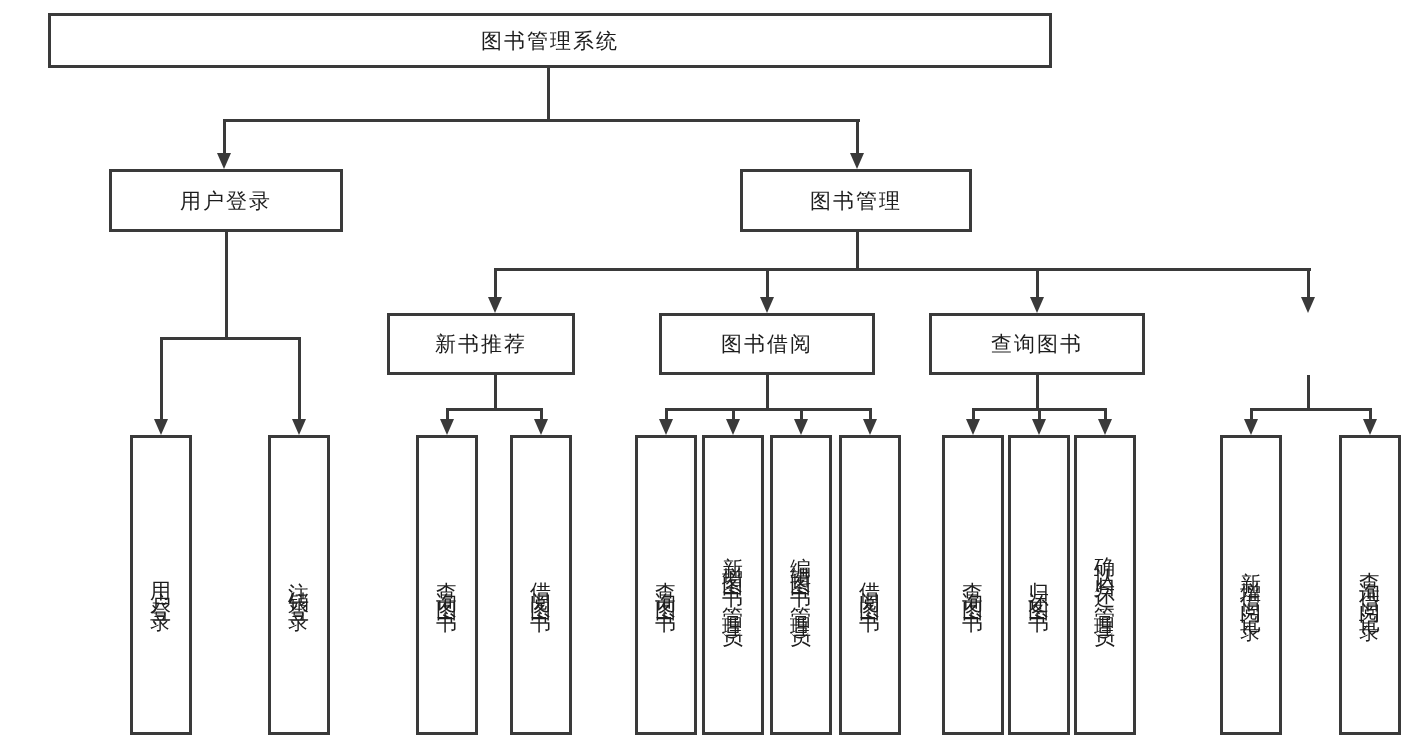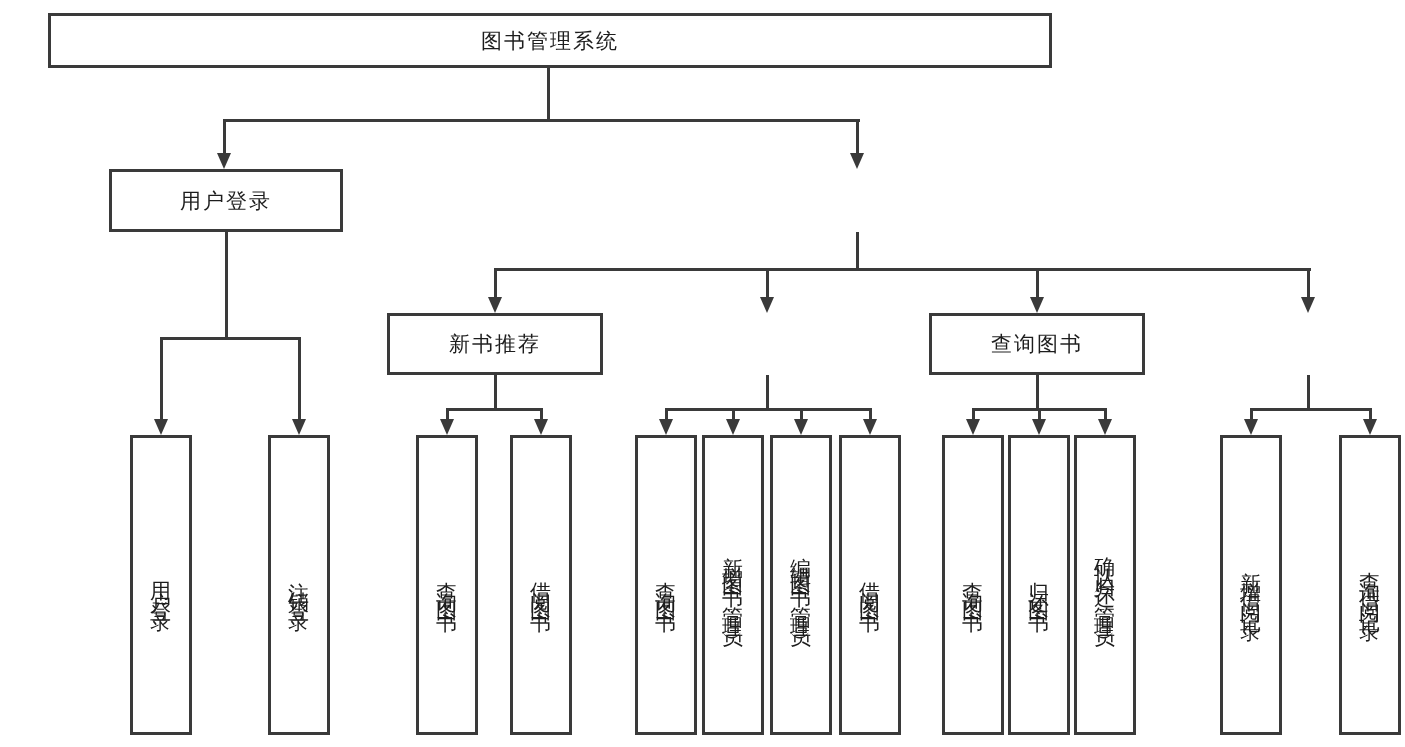--- a/index.html
+++ b/index.html
@@ -67,41 +67,47 @@
   <div class="vl" style="left:520px; top:68px; height:54px;"></div>
   <div class="hl" style="left:196px; top:119px; width:637px;"></div>
   <div class="vl" style="left:196px; top:119px; height:37px;"></div>
   <div class="ah" style="left:190px; top:153px;"></div>
   <div class="vl" style="left:829px; top:119px; height:37px;"></div>
   <div class="ah" style="left:823px; top:153px;"></div>
 
   <div class="box" style="left:82px; top:169px; width:234px; height:63px;">
     <span class="hlabel">用户登录</span>
   </div>
+  <div class="box" style="left:713px; top:169px; width:232px; height:63px;">
+    <span class="hlabel">图书管理</span>
+  </div>
 
   <div class="vl" style="left:198px; top:232px; height:108px;"></div>
   <div class="hl" style="left:133px; top:337px; width:141px;"></div>
   <div class="vl" style="left:133px; top:337px; height:84px;"></div>
   <div class="ah" style="left:127px; top:419px;"></div>
   <div class="vl" style="left:271px; top:337px; height:84px;"></div>
   <div class="ah" style="left:265px; top:419px;"></div>
 
   <div class="vl" style="left:829px; top:232px; height:39px;"></div>
   <div class="hl" style="left:467px; top:268px; width:817px;"></div>
   <div class="vl" style="left:467px; top:268px; height:31px;"></div>
   <div class="ah" style="left:461px; top:297px;"></div>
   <div class="vl" style="left:739px; top:268px; height:31px;"></div>
   <div class="ah" style="left:733px; top:297px;"></div>
   <div class="vl" style="left:1009px; top:268px; height:31px;"></div>
   <div class="ah" style="left:1003px; top:297px;"></div>
   <div class="vl" style="left:1280px; top:268px; height:31px;"></div>
   <div class="ah" style="left:1274px; top:297px;"></div>
 
-  <div class="box" style="left:360px; top:313px; width:216px; height:62px;">
+  <div class="box" style="left:360px; top:313px; width:188px; height:62px;">
     <span class="hlabel">新书推荐</span>
+  </div>
+  <div class="box" style="left:632px; top:313px; width:216px; height:62px;">
+    <span class="hlabel">图书借阅</span>
   </div>
   <div class="box" style="left:902px; top:313px; width:216px; height:62px;">
     <span class="hlabel">查询图书</span>
   </div>
 
   <div class="vl" style="left:467px; top:375px; height:36px;"></div>
   <div class="hl" style="left:419px; top:408px; width:97px;"></div>
   <div class="vl" style="left:419px; top:408px; height:13px;"></div>
   <div class="ah" style="left:413px; top:419px;"></div>
   <div class="vl" style="left:513px; top:408px; height:13px;"></div>

